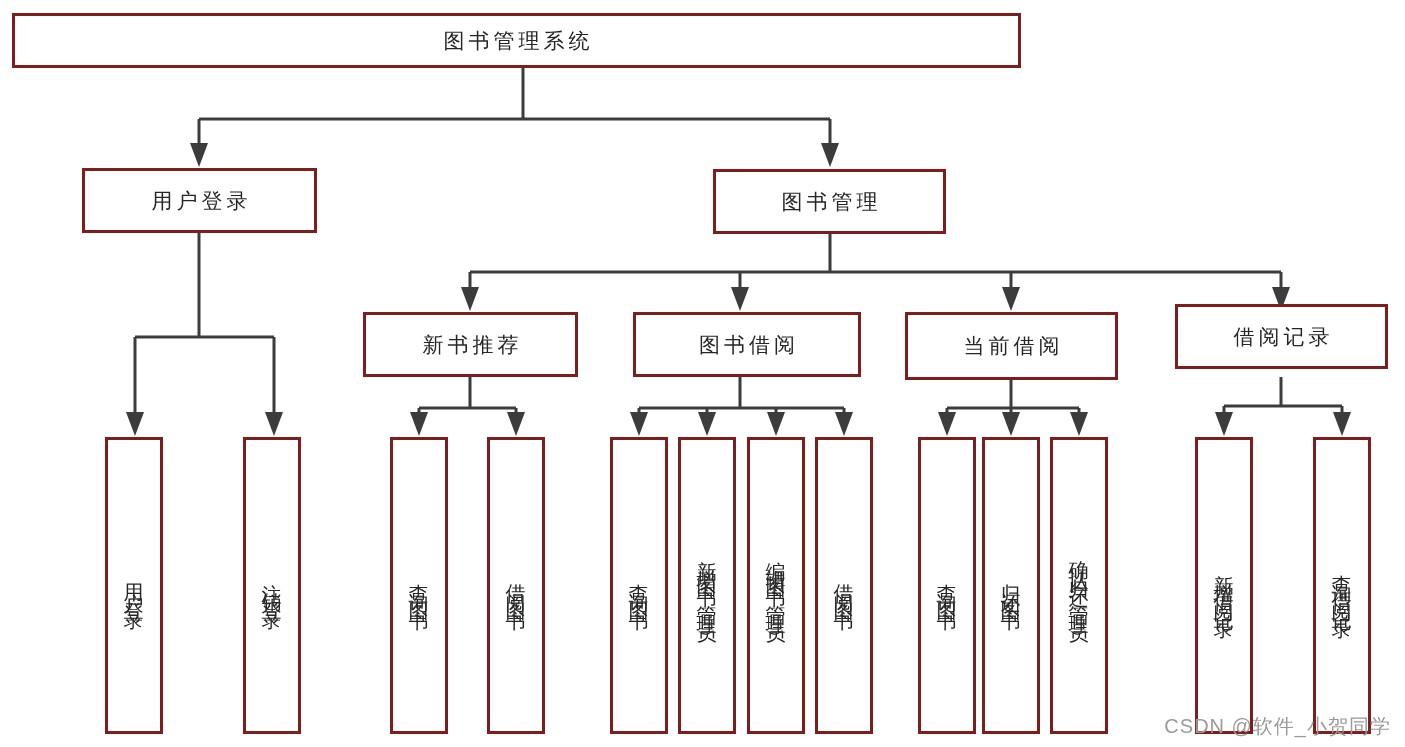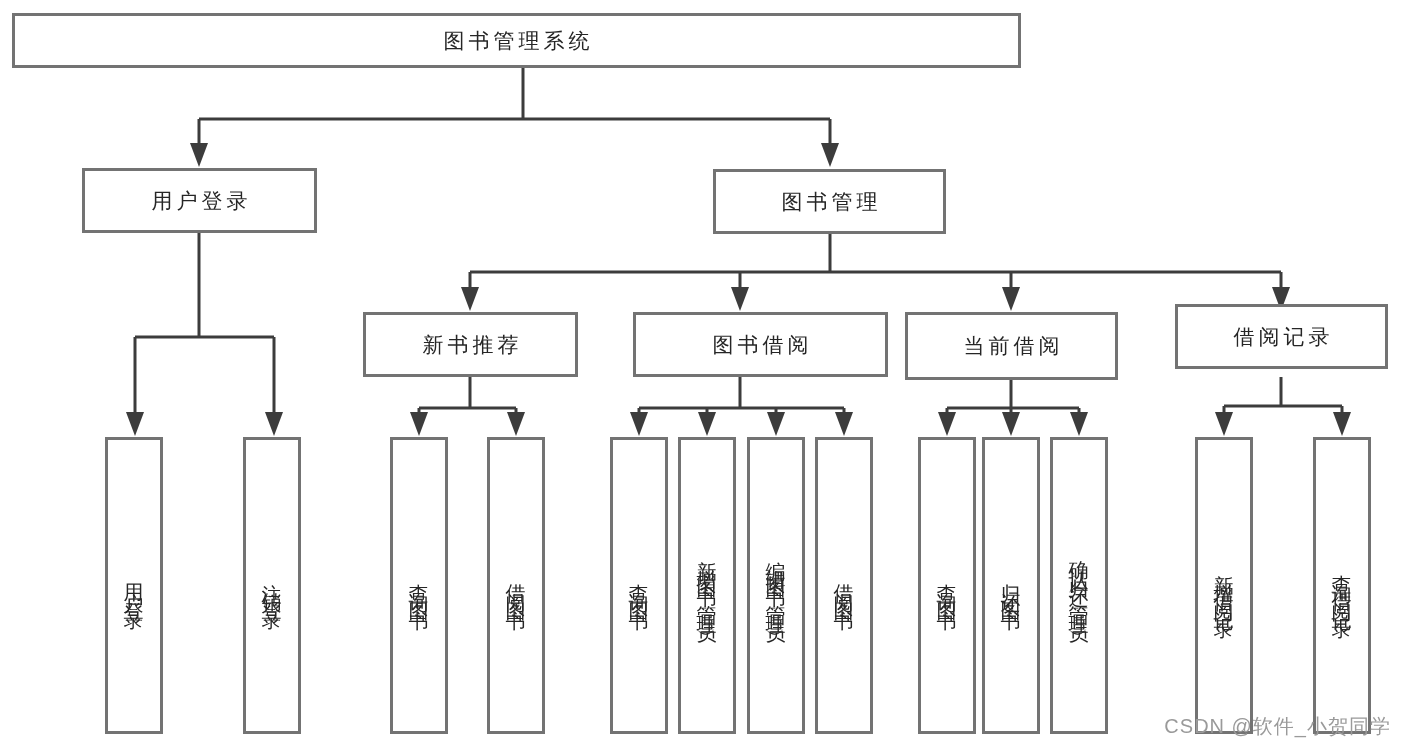--- a/index.html
+++ b/index.html
@@ -13,21 +13,21 @@
   }
   .wires {
     position: absolute;
     left: 0; top: 0;
     width: 1405px; height: 747px;
   }
   .node {
     position: absolute;
     box-sizing: border-box;
     background: #ffffff;
-    border: 3px solid #737373;
+    border: 3px solid #7f1d1d;
     display: flex;
     align-items: center;
     justify-content: center;
   }
   .h-label {
     font-size: 21px;
     letter-spacing: 4px;
     color: #262626;
     white-space: nowrap;
     text-indent: 4px;
@@ -96,21 +96,21 @@
   <div class="node" style="left:82px;top:168px;width:235px;height:65px">
     <span class="h-label">用户登录</span>
   </div>
   <div class="node" style="left:363px;top:312px;width:215px;height:65px">
     <span class="h-label">新书推荐</span>
   </div>
 
   <div class="node" style="left:713px;top:169px;width:233px;height:65px">
     <span class="h-label">图书管理</span>
   </div>
-  <div class="node" style="left:633px;top:312px;width:255px;height:65px">
+  <div class="node" style="left:633px;top:312px;width:228px;height:65px">
     <span class="h-label">图书借阅</span>
   </div>
   <div class="node" style="left:905px;top:312px;width:213px;height:68px">
     <span class="h-label">当前借阅</span>
   </div>
   <div class="node" style="left:1175px;top:304px;width:213px;height:65px">
     <span class="h-label">借阅记录</span>
   </div>
 
   <div class="node" style="left:105px;top:437px;width:58px;height:297px">

